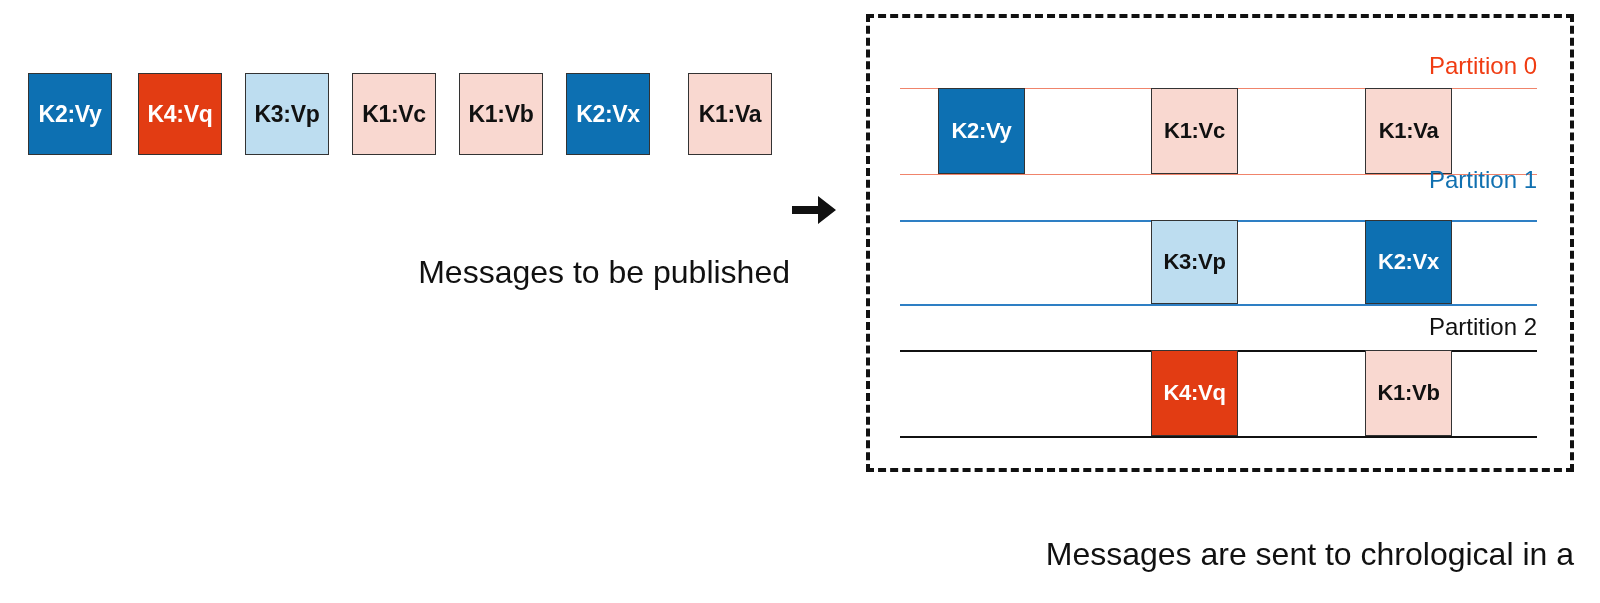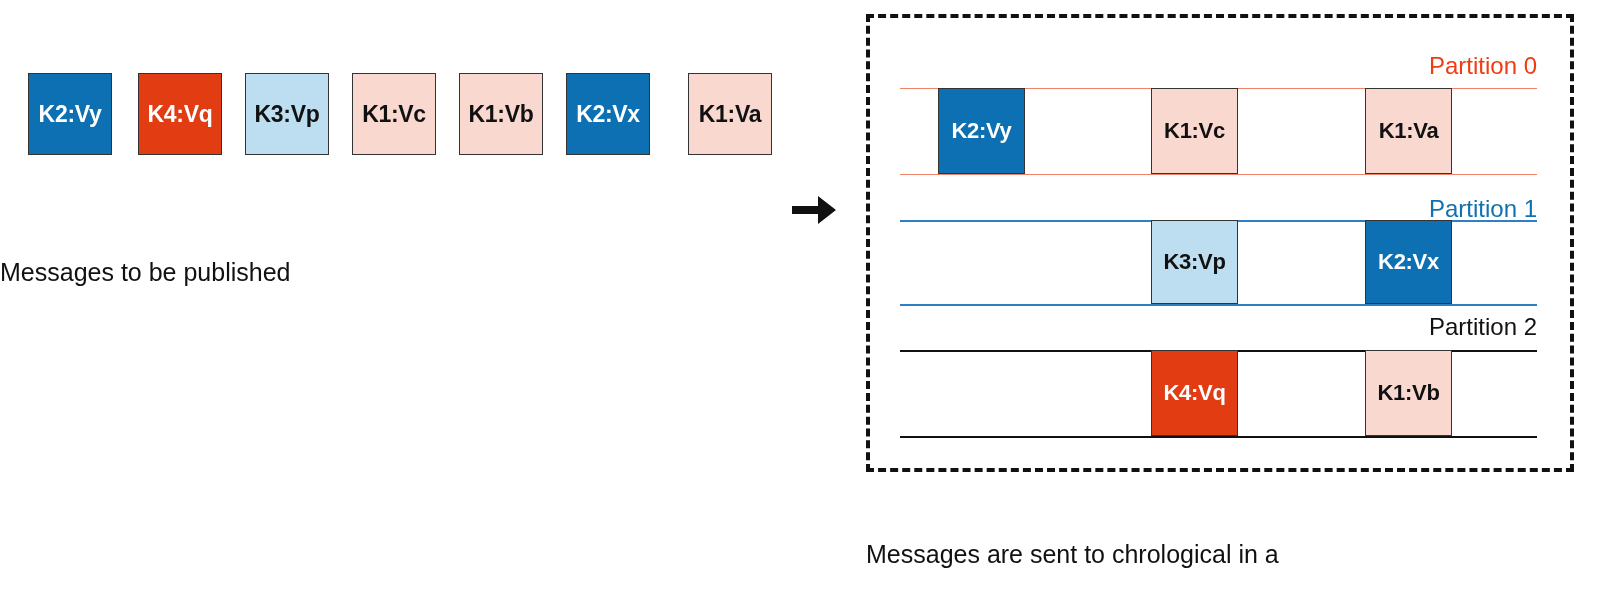--- a/index.html
+++ b/index.html
@@ -32,22 +32,22 @@
     display: flex;
     align-items: center;
     justify-content: center;
     font-size: 23px;
     font-weight: 700;
     letter-spacing: -0.3px;
   }
 
   .caption {
     position: absolute;
-    text-align: left;
-    font-size: 25px;
+    text-align: right;
+    font-size: 32px;
     line-height: 36px;
     color: #111111;
     white-space: pre-line;
   }
 
   
   .arrow-wrap {
     position: absolute;
     left: 790px;
     top: 192px;
@@ -128,21 +128,21 @@
   <div id="partitions">
       <div class="partition" style="top: 0px; height: 603px; pointer-events: none;">
         <div class="p-label" style="top: 52px; color: rgb(240, 60, 18);">Partition 0</div>
         <div class="p-line" style="top: 88px; border-top-width: 1.5px; border-top-color: rgb(240, 132, 107);"></div>
         <div class="p-line" style="top: 174px; border-top-width: 1.5px; border-top-color: rgb(240, 132, 107);"></div>
         <div class="p-box" style="left: 38px; top: 88px; height: 86px; background: rgb(13, 112, 178); color: rgb(255, 255, 255);">K2:Vy</div>
         <div class="p-box" style="left: 251px; top: 88px; height: 86px; background: rgb(249, 216, 208); color: rgb(17, 17, 17);">K1:Vc</div>
         <div class="p-box" style="left: 465px; top: 88px; height: 86px; background: rgb(249, 216, 208); color: rgb(17, 17, 17);">K1:Va</div>
       </div>
       <div class="partition" style="top: 0px; height: 603px; pointer-events: none;">
-        <div class="p-label" style="top: 195px; color: rgb(16, 112, 176);">Partition 1</div>
+        <div class="p-label" style="top: 166px; color: rgb(16, 112, 176);">Partition 1</div>
         <div class="p-line" style="top: 220px; border-top-width: 2px; border-top-color: rgb(46, 127, 196);"></div>
         <div class="p-line" style="top: 304px; border-top-width: 2px; border-top-color: rgb(46, 127, 196);"></div>
         <div class="p-box" style="left: 251px; top: 220px; height: 84px; background: rgb(189, 221, 240); color: rgb(17, 17, 17);">K3:Vp</div>
         <div class="p-box" style="left: 465px; top: 220px; height: 84px; background: rgb(13, 112, 178); color: rgb(255, 255, 255);">K2:Vx</div>
       </div>
       <div class="partition" style="top: 0px; height: 514px; pointer-events: none;">
         <div class="p-label" style="top: 313px; color: rgb(17, 17, 17);">Partition 2</div>
         <div class="p-line" style="top: 350px; border-top-width: 2px; border-top-color: rgb(17, 17, 17);"></div>
         <div class="p-line" style="top: 436px; border-top-width: 2px; border-top-color: rgb(17, 17, 17);"></div>
         <div class="p-box" style="left: 251px; top: 350px; height: 86px; background: rgb(226, 60, 19); color: rgb(255, 255, 255);">K4:Vq</div>

